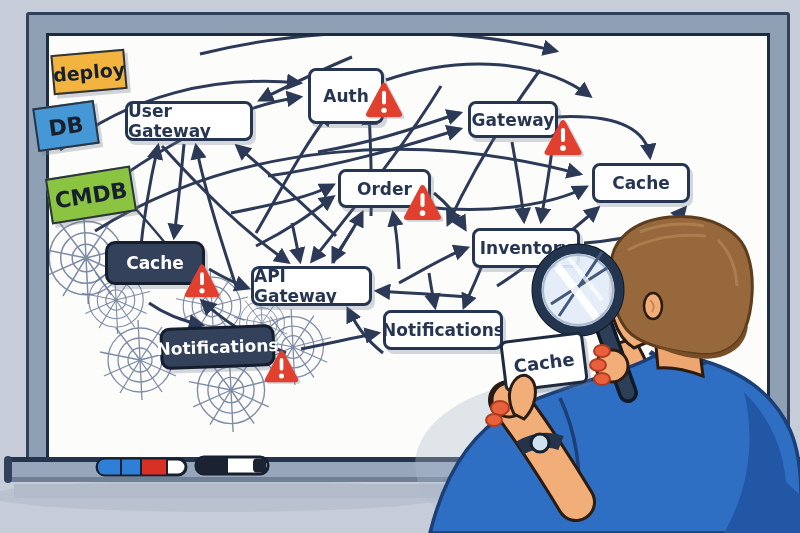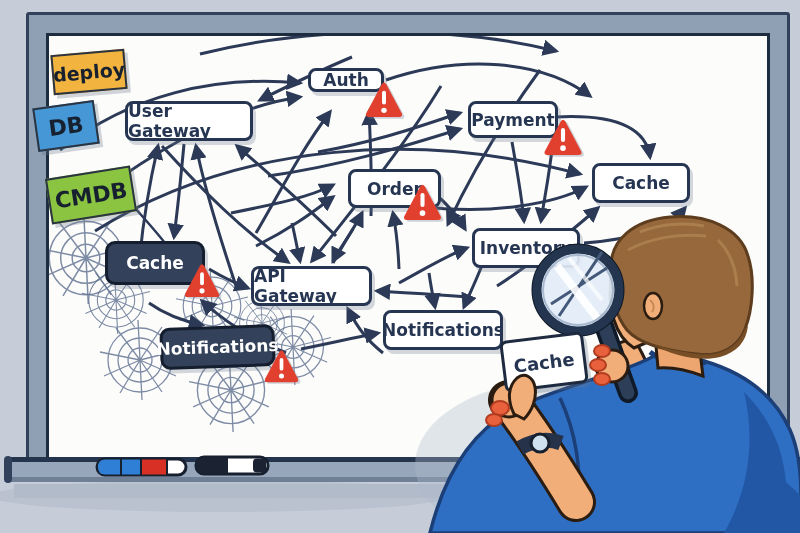--- a/index.html
+++ b/index.html
@@ -116,33 +116,33 @@
     <div class="sticky" style="left:52px;top:52px;width:74px;height:40px;background:#f2b43e;transform:rotate(-5deg);font-size:19px;">
       <span>deploy</span>
     </div>
     <div class="sticky" style="left:35px;top:104px;width:62px;height:44px;background:#4597d5;transform:rotate(-8deg);font-size:22px;">
       <span>DB</span>
     </div>
     <div class="sticky" style="left:48px;top:172px;width:86px;height:46px;background:#8bc441;transform:rotate(-9deg);font-size:22px;">
       <span>CMDB</span>
     </div>
 
-    <div class="sbox" style="left:308px;top:68px;width:76px;height:24px;">
+    <div class="sbox" style="left:308px;top:68px;width:76px;height:56px;">
       <span>Auth</span>
     </div>
     <div class="sbox" style="left:125px;top:101px;width:128px;height:40px;">
       <span>User Gateway</span>
     </div>
     <div class="sbox" style="left:468px;top:101px;width:90px;height:37px;">
-      <span>Payment</span>
+      <span>Gateway</span>
     </div>
     <div class="sbox" style="left:592px;top:163px;width:98px;height:40px;">
       <span>Cache</span>
     </div>
-    <div class="sbox" style="left:338px;top:169px;width:93px;height:39px;margin-left:10px;">
+    <div class="sbox" style="left:338px;top:169px;width:93px;height:39px;">
       <span>Order</span>
     </div>
     <div class="sbox" style="left:472px;top:228px;width:108px;height:40px;">
       <span>Inventory</span>
     </div>
     <div class="sbox" style="left:251px;top:266px;width:121px;height:40px;justify-content:center;">
       <span>API Gateway</span>
     </div>
     <div class="sbox" style="left:383px;top:310px;width:120px;height:40px;">
       <span>Notifications</span>

